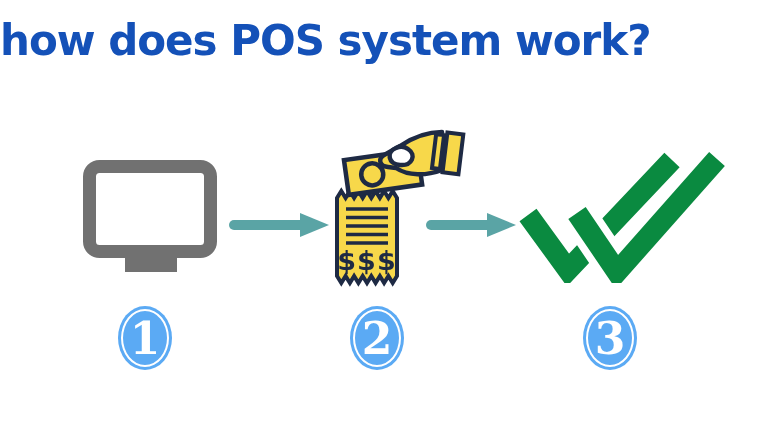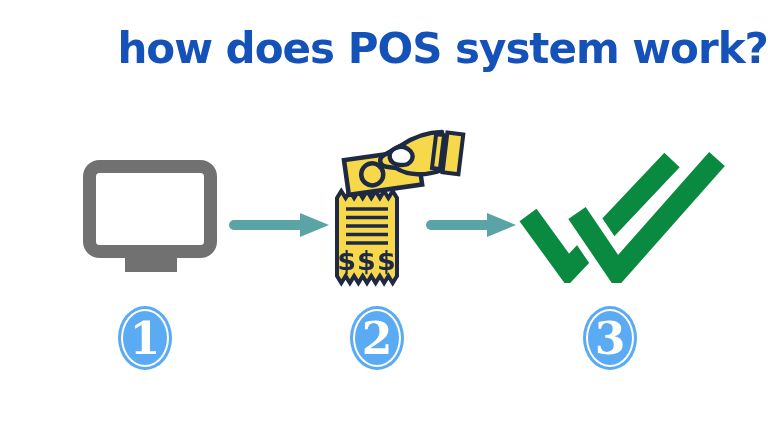--- a/index.html
+++ b/index.html
@@ -6,24 +6,24 @@
   .canvas {
     position: relative;
     width: 768px;
     height: 432px;
     background: #ffffff;
     overflow: hidden;
     font-family: "DejaVu Sans", sans-serif;
   }
   .title {
     position: absolute;
-    top: 24px;
+    top: 16px;
     left: 0;
     width: 768px;
-    text-align: right;
+    text-align: left;
     font-family: "DejaVu Sans", sans-serif;
     font-weight: 700;
     font-size: 42px;
     letter-spacing: -1px;
     color: #1451b8;
   }
   .icon-abs { position: absolute; }
   .badge {
     position: absolute;
     width: 54px;

